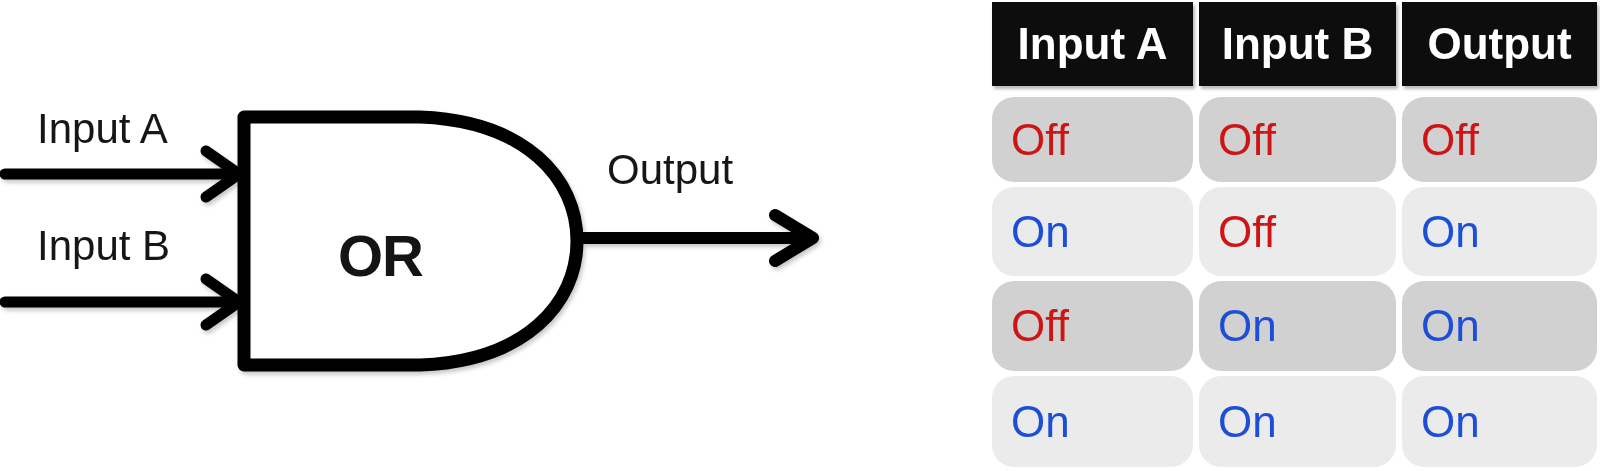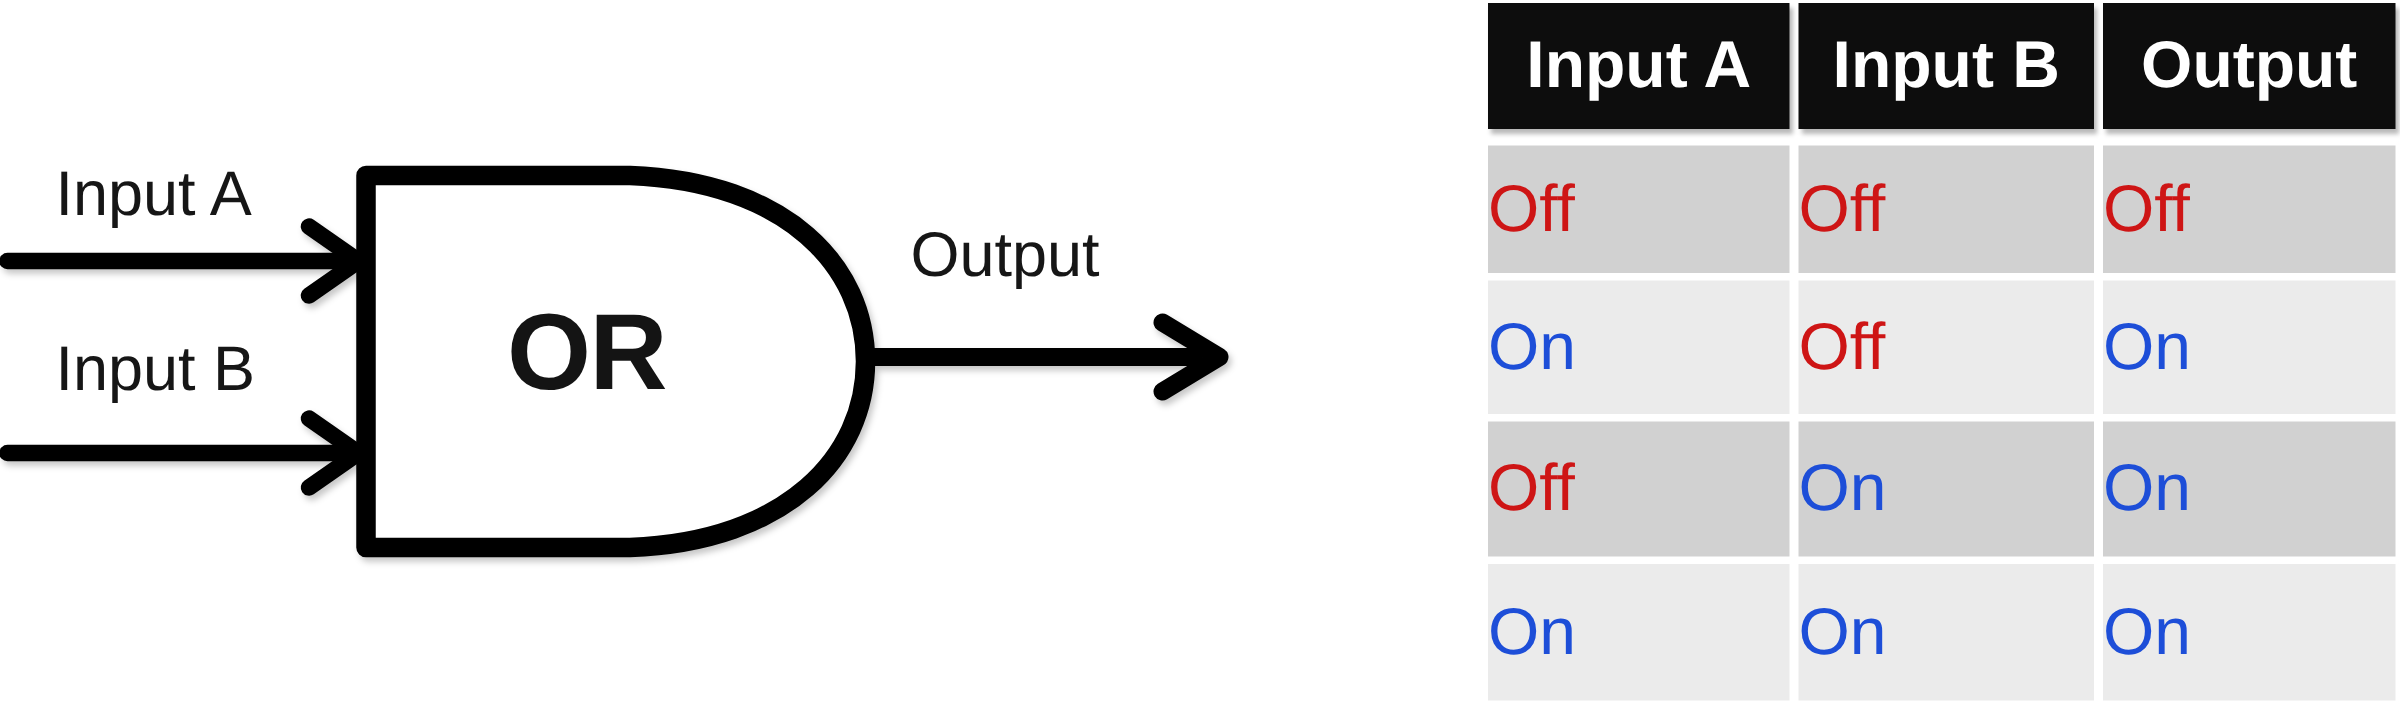--- a/index.html
+++ b/index.html
@@ -29,23 +29,23 @@
     font-size: 42px;
     line-height: 1.1;
     white-space: nowrap;
   }
   .label-input-a { left: 37px;  top: 106px; }
   .label-input-b { left: 37px;  top: 223px; }
   .label-output  { left: 607px; top: 147px; }
   .label-gate {
     position: absolute;
     left: 338px;
-    top: 194px;
+    top: 222px;
     color: #141414;
-    font-size: 72px;
+    font-size: 58px;
     font-weight: bold;
     letter-spacing: -1px;
     white-space: nowrap;
   }
 
   
   .truth-table {
     position: absolute;
     left: 992px;
     top: 0;
@@ -70,20 +70,22 @@
   .cell.head {
     background: #0d0d0d;
     color: #ffffff;
     font-weight: bold;
     font-size: 44px;
     justify-content: center;
     box-shadow: 2px 3px 3px rgba(0,0,0,0.28);
   }
   .cell.body {
     font-size: 44px;
+    padding-left: 19px;
+    border-radius: 22px;
   }
   .row-dark  .cell.body { background: #d1d1d1; }
   .row-light .cell.body { background: #ebebeb; }
   .cell.body[data-state="off"] { color: #ce1515; }
   .cell.body[data-state="on"]  { color: #1d4ed8; }
 </style>
 </head>
 <body>
 
 <div class="stage">

